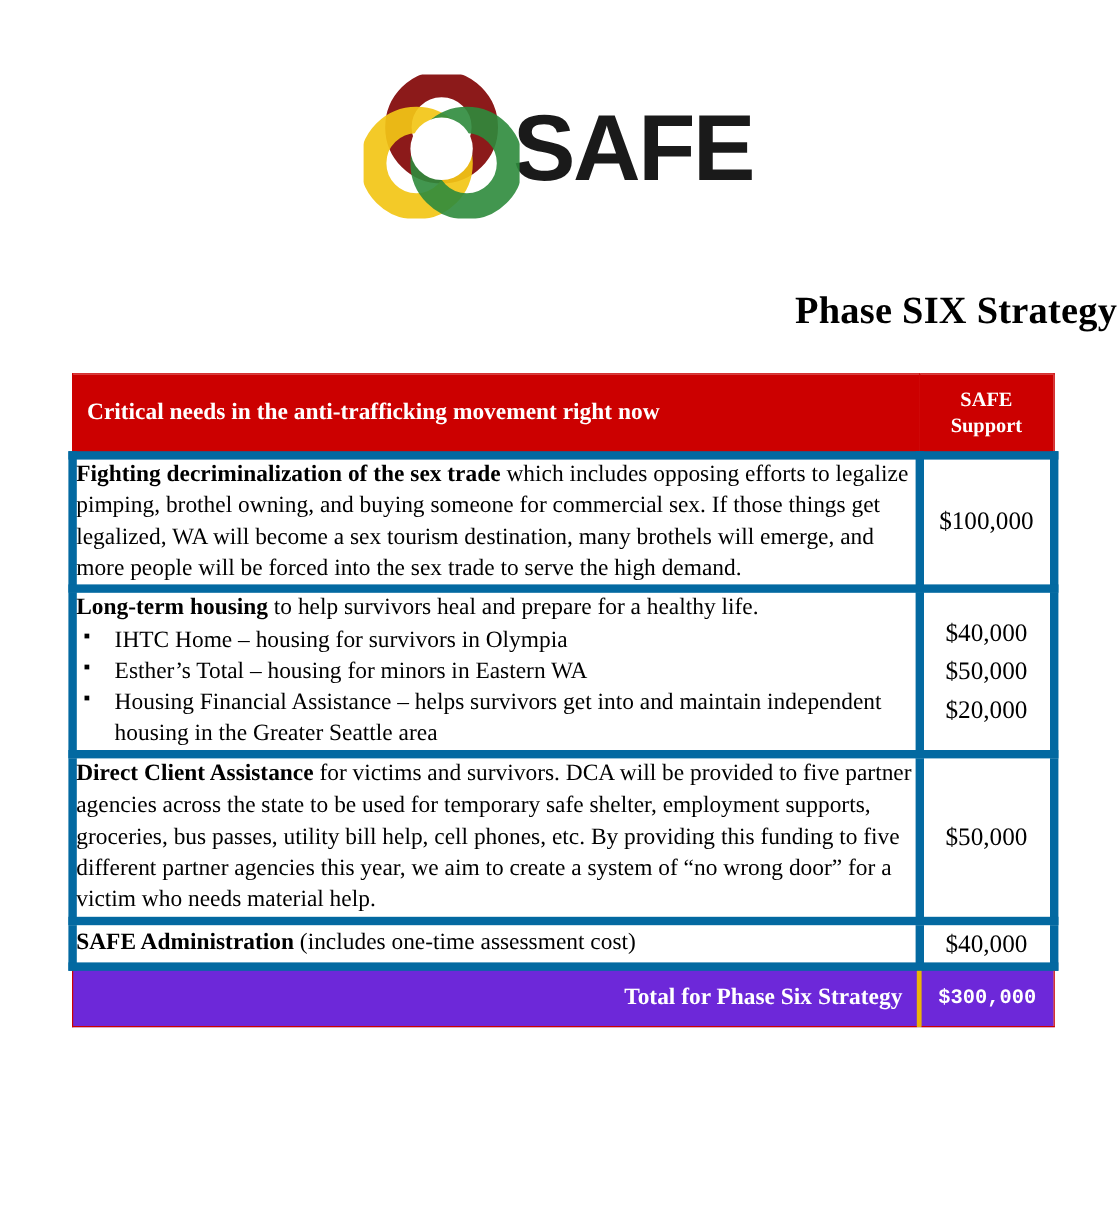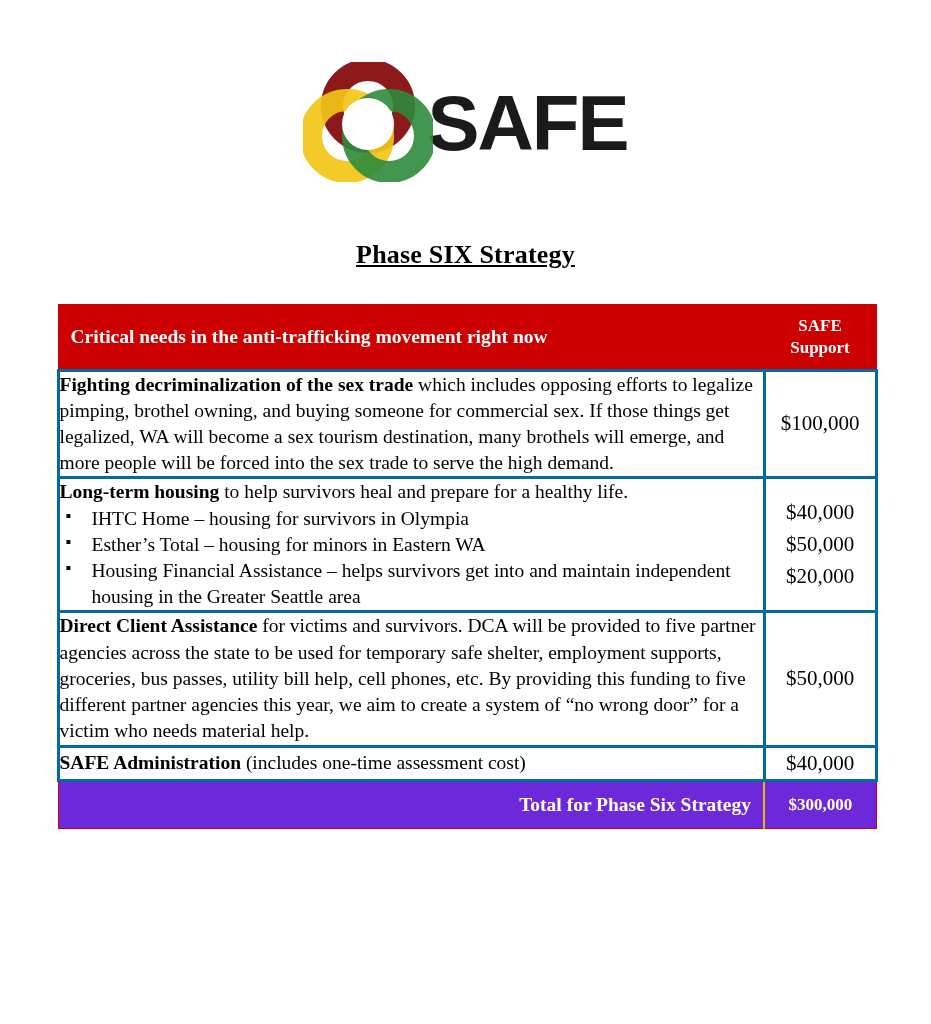--- a/index.html
+++ b/index.html
@@ -59,43 +59,42 @@
     font-size: 13.2px;
     letter-spacing: -0.1px;
     line-height: 1.22;
     color: #231f20;
     margin-top: 5px;
     margin-left: 4px;
   }
 
   
   .doc-title {
-    text-align: center;
-    font-size: 26px;
+    text-align: right;
+    font-size: 32px;
     font-weight: bold;
     margin-top: 58px;
     letter-spacing: 0.2px;
-    text-decoration: underline;
   }
 
   
   .table-wrap {
     margin: 34px auto 12px auto;
     width: 818px;
   }
   table.budget {
     width: 100%;
     border-collapse: collapse;
     table-layout: fixed;
   }
   table.budget col.c-need  { width: 706px; }
   table.budget col.c-amt   { width: 112px; }
 
   table.budget td, table.budget th {
-    border: 3px solid #0369a1;
+    border: 7px solid #0369a1;
     vertical-align: middle;
     padding: 0;
   }
 
   
   tr.head-row th {
     background: #CC0000;
     border: 1px solid #CC0000;
     color: #ffffff;
     font-weight: bold;
@@ -158,21 +157,22 @@
   }
   tr.total-row td.total-label {
     text-align: right;
     font-size: 19.5px;
     padding: 12px 12px 12px 0;
   }
   tr.total-row td.total-amt {
     text-align: center;
     font-size: 17px;
     padding: 12px 6px;
-    border-left: 2px solid #eab308;
+    border-left: 4px solid #eab308;
+    font-family: Liberation Mono, monospace;
   }
 </style>
 </head>
 <body>
 
 <div class="logo-block">
   <div class="logo-inner">
 
     <div class="logo-mark">
       <svg width="130" height="120" viewBox="0 0 130 120" aria-hidden="true">

